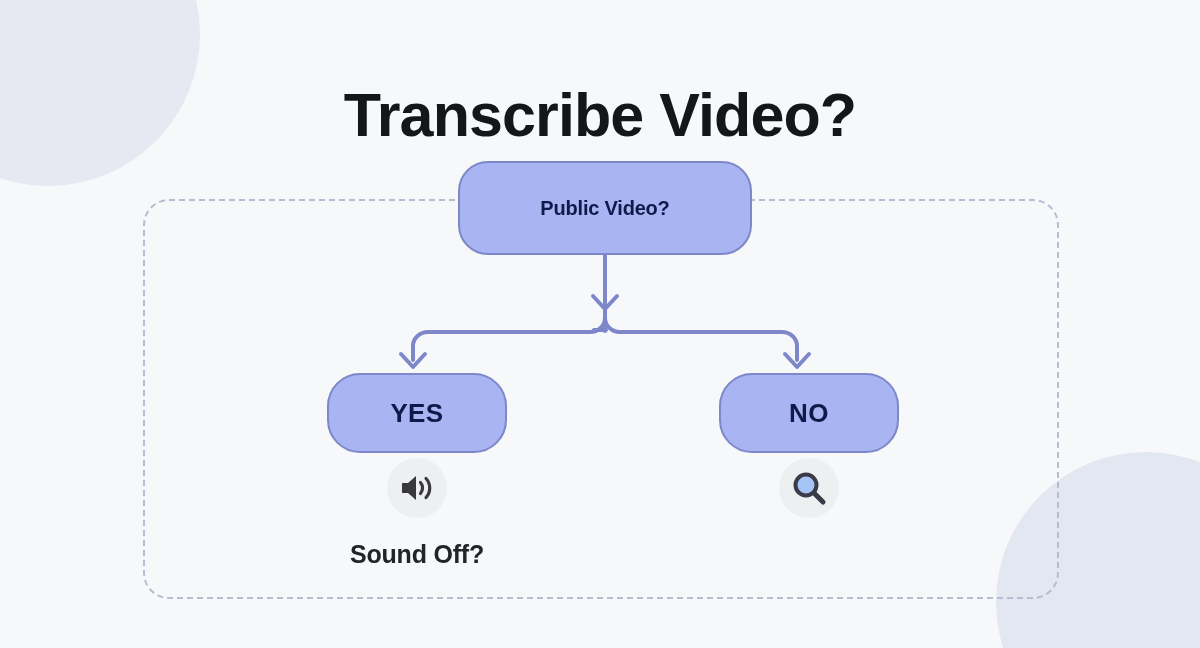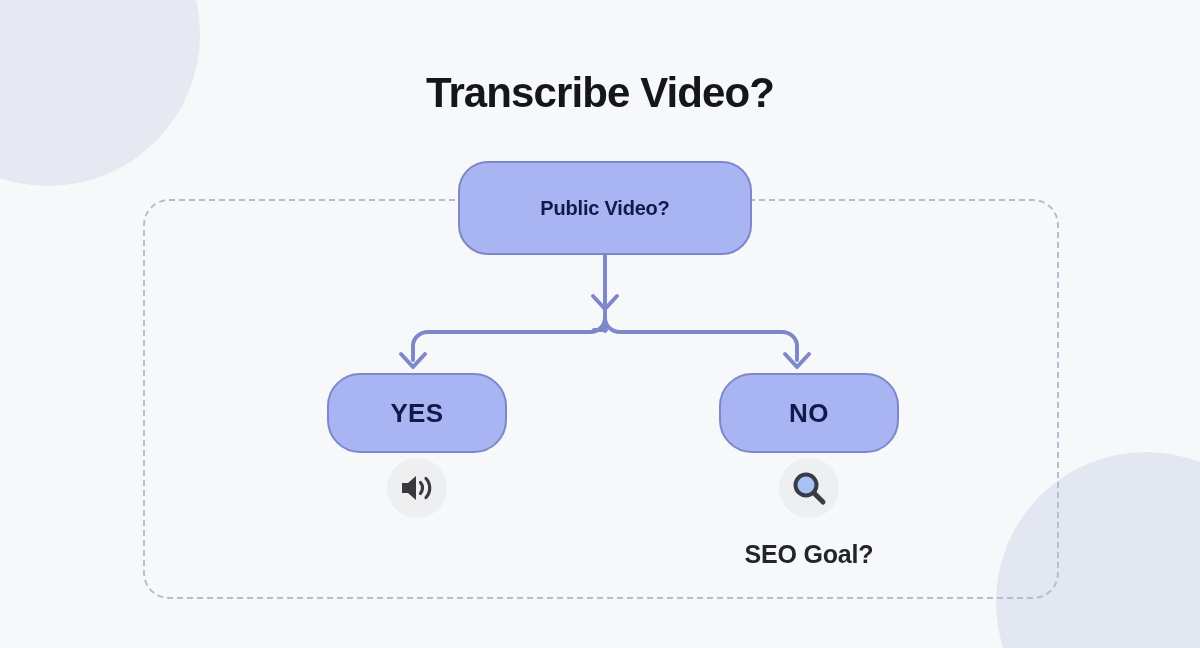--- a/index.html
+++ b/index.html
@@ -42,21 +42,21 @@
     background: #e3e7f1;
   }
 
   
   .page-title {
     position: absolute;
     top: 42px;
     left: 0;
     width: 1200px;
     text-align: center;
-    font-size: 42px;
+    font-size: 61px;
     font-weight: 700;
     letter-spacing: -0.9px;
     color: #15161a;
     line-height: 1.08;
   }
 
   
   .flow-canvas {
     position: absolute;
     left: 143px;
@@ -183,24 +183,24 @@
 </div>
 
 <div class="leaf leaf-yes">
   <div class="icon-circle">
     <svg width="40" height="40" viewBox="0 0 40 40" xmlns="http://www.w3.org/2000/svg">
       <path d="M5,15 L11,15 L19,8 L19,32 L11,25 L5,25 Z" fill="#3a3a3c"></path>
       <path d="M23.5,14.5 a8.5,8.5 0 0 1 0,11" fill="none" stroke="#3a3a3c" stroke-width="3.2" stroke-linecap="round"></path>
       <path d="M29,10.5 a14,14 0 0 1 0,19" fill="none" stroke="#3a3a3c" stroke-width="3.2" stroke-linecap="round"></path>
     </svg>
   </div>
+  <div class="leaf-caption">Sound Off?</div>
 </div>
 
 <div class="leaf leaf-no">
   <div class="icon-circle">
     <svg width="40" height="40" viewBox="0 0 40 40" xmlns="http://www.w3.org/2000/svg">
       <circle cx="17" cy="17" r="10.5" fill="#a5c4f5"></circle>
       <circle cx="17" cy="17" r="10.5" fill="none" stroke="#3a3a48" stroke-width="4"></circle>
       <path d="M25,25 L34,34" stroke="#3a3a48" stroke-width="5" stroke-linecap="round"></path>
     </svg>
   </div>
-  <div class="leaf-caption">SEO Goal?</div>
 </div>
 
 </body></html>

